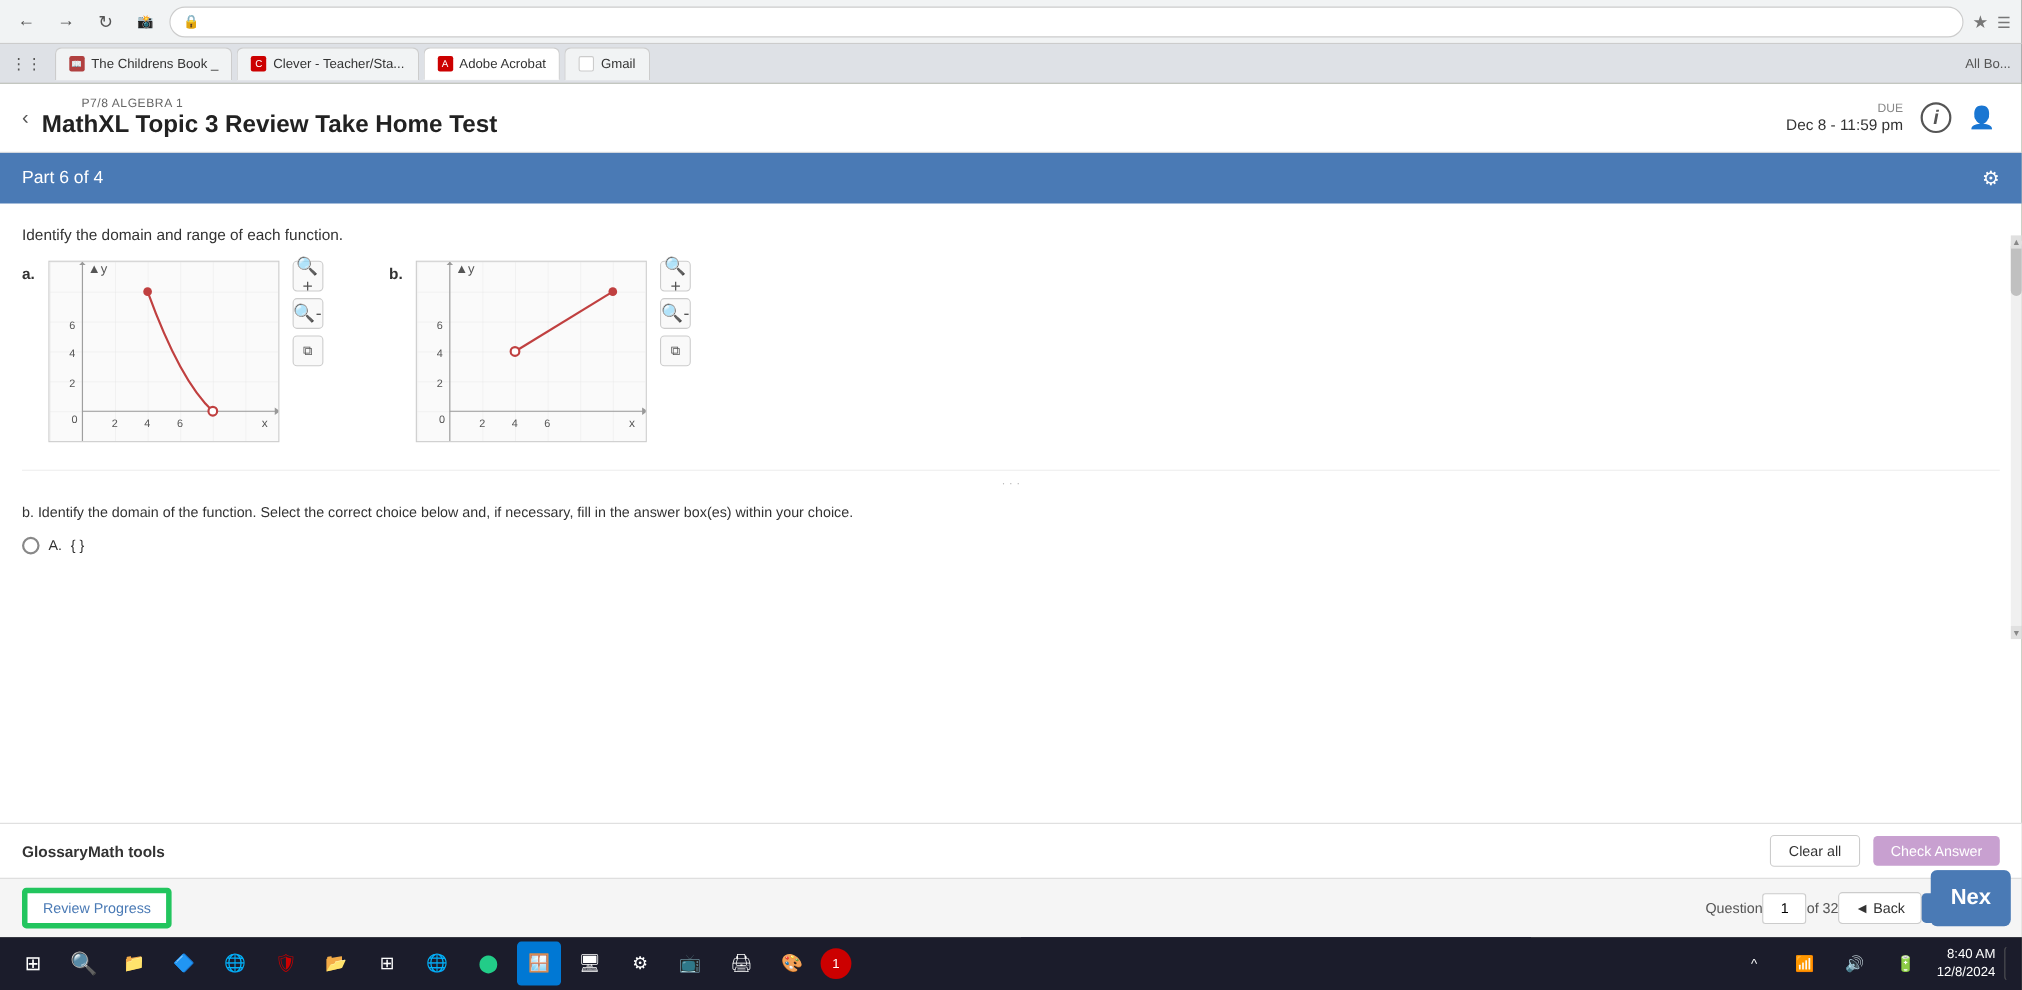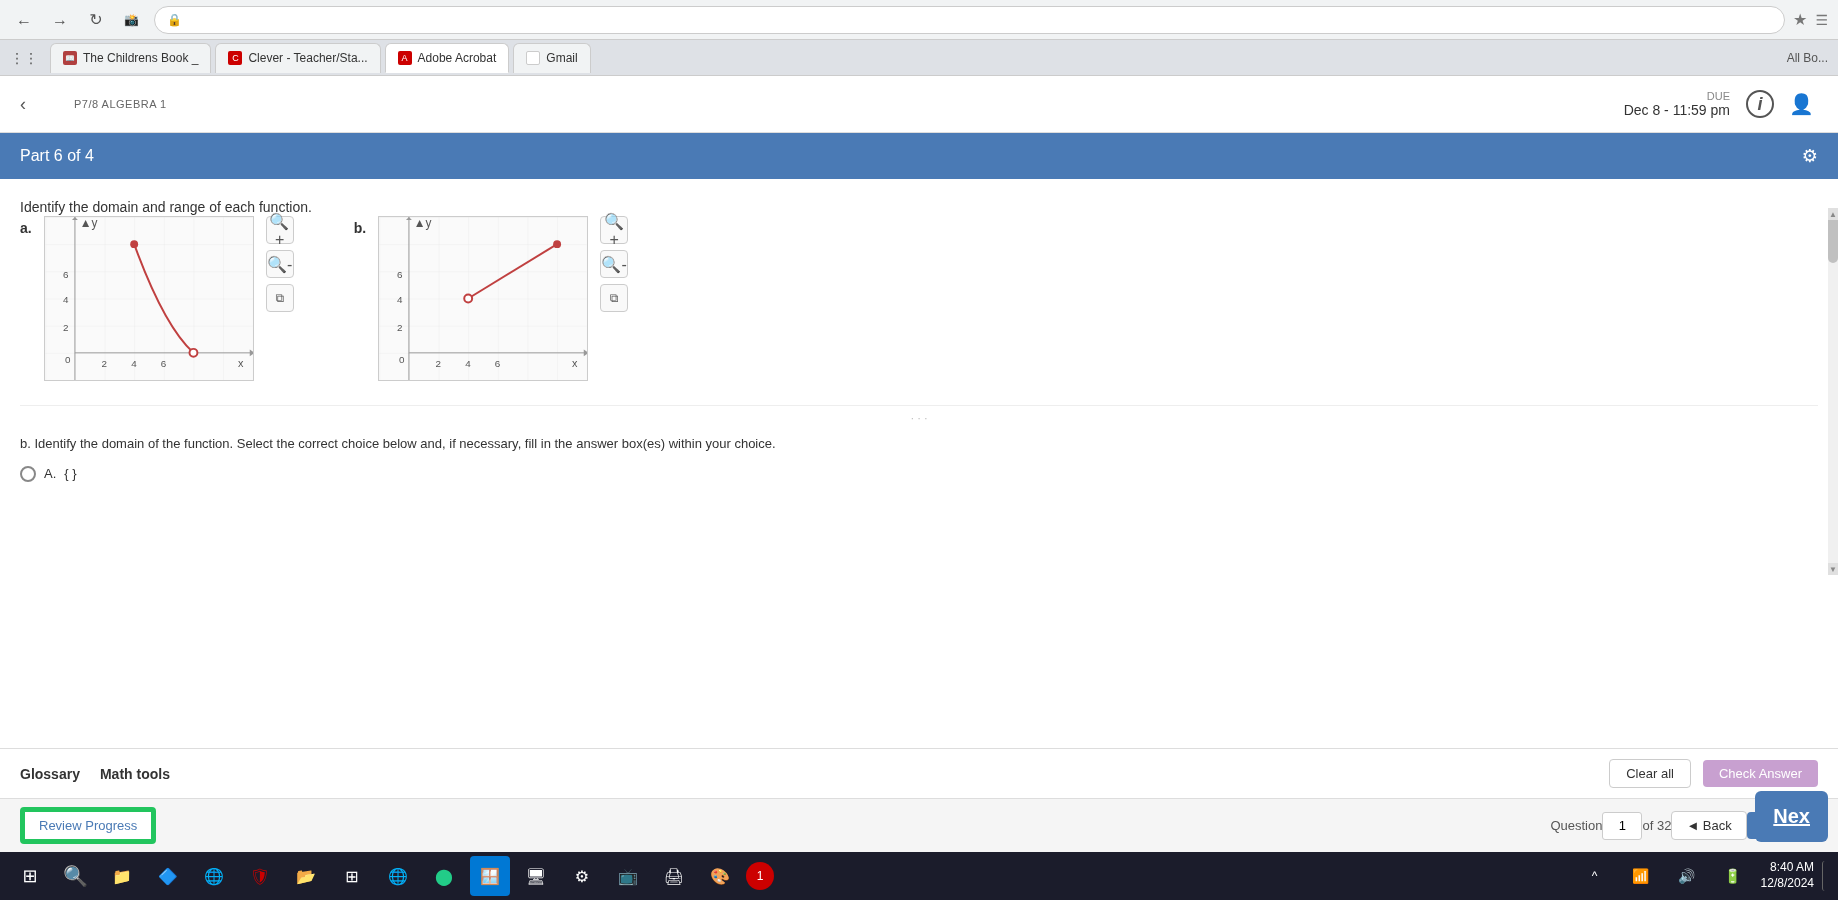--- a/index.html
+++ b/index.html
@@ -208,21 +208,21 @@
 
     .question-body {
       padding: 20px;
       flex: 1;
       overflow-y: auto;
     }
 
     .question-instruction {
       font-size: 14px;
       color: #333;
-      margin-bottom: 1px;
+      margin-bottom: 16px;
     }
 
     
     .graphs-row {
       display: flex;
       gap: 60px;
       margin-bottom: 20px;
       align-items: flex-start;
     }
 
@@ -307,21 +307,20 @@
       background: #fff;
       border-top: 1px solid #ddd;
       padding: 10px 20px;
       display: flex;
       align-items: center;
       justify-content: space-between;
     }
 
     .bottom-tools {
       display: flex;
-      gap: 20px;
     }
 
     .tool-link {
       background: none;
       border: none;
       font-size: 14px;
       font-weight: bold;
       color: #333;
       cursor: pointer;
       text-decoration: none;
@@ -497,20 +496,21 @@
     <button class="all-bookmarks">All Bo...</button>
   </div>
 </div>
 
 <div style="background:#6b7a5c; width:100%; height:calc(900px - 76px - 48px); display:flex; flex-direction:column; position:relative;">
 
   <div class="assignment-header">
     <button class="back-btn">‹</button>
     <div class="assignment-info">
       <div class="assignment-subtitle">P7/8 ALGEBRA 1</div>
+      <div class="assignment-title">MathXL Topic 3 Review Take Home Test</div>
     </div>
     <div class="due-info">
       <div class="due-label">DUE</div>
       <div class="due-date">Dec 8 - 11:59 pm</div>
     </div>
     <div class="header-icons">
       <button class="icon-btn" style="font-size:18px; font-weight:bold; border:2px solid #555; border-radius:50%; width:28px; height:28px; font-style:italic;">i</button>
       <button class="icon-btn" style="font-size:20px;">👤</button>
     </div>
   </div>
@@ -662,21 +662,21 @@
       <div style="width:10px; height:50px; background:#c0c0c0; border-radius:5px; position:absolute; top:0;"></div>
     </div>
 
     <div style="position:absolute; right:0; top:75px; width:10px; height:12px; background:#e0e0e0; font-size:8px; color:#888; display:flex; align-items:center; justify-content:center;">▲</div>
     <div style="position:absolute; right:0; top:430px; width:10px; height:12px; background:#e0e0e0; font-size:8px; color:#888; display:flex; align-items:center; justify-content:center;">▼</div>
 
   </div>
 
 </div>
 
-<div style="position:fixed; bottom:58px; right:10px; background:#4a7ab5; color:white; border:none; border-radius:6px; padding:14px 18px; font-size:20px; font-weight:bold; cursor:pointer; z-index:999;text-decoration:underline;">Nex</div>
+<div style="position:fixed; bottom:58px; right:10px; background:#4a7ab5; color:white; border:none; border-radius:6px; padding:14px 18px; font-size:20px; font-weight:bold; cursor:pointer; z-index:999;">Nex</div>
 
 <div class="taskbar">
   <button class="taskbar-btn" style="font-size:18px;">⊞</button>
   <button class="taskbar-btn">🔍</button>
   <button class="taskbar-btn" style="font-size:16px;">📁</button>
   <button class="taskbar-btn" style="font-size:16px;">🔷</button>
   <button class="taskbar-btn" style="font-size:16px;">🌐</button>
   <button class="taskbar-btn" style="font-size:16px; color:#c00;">🛡</button>
   <button class="taskbar-btn" style="font-size:16px;">📂</button>
   <button class="taskbar-btn" style="font-size:16px;">⊞</button>

